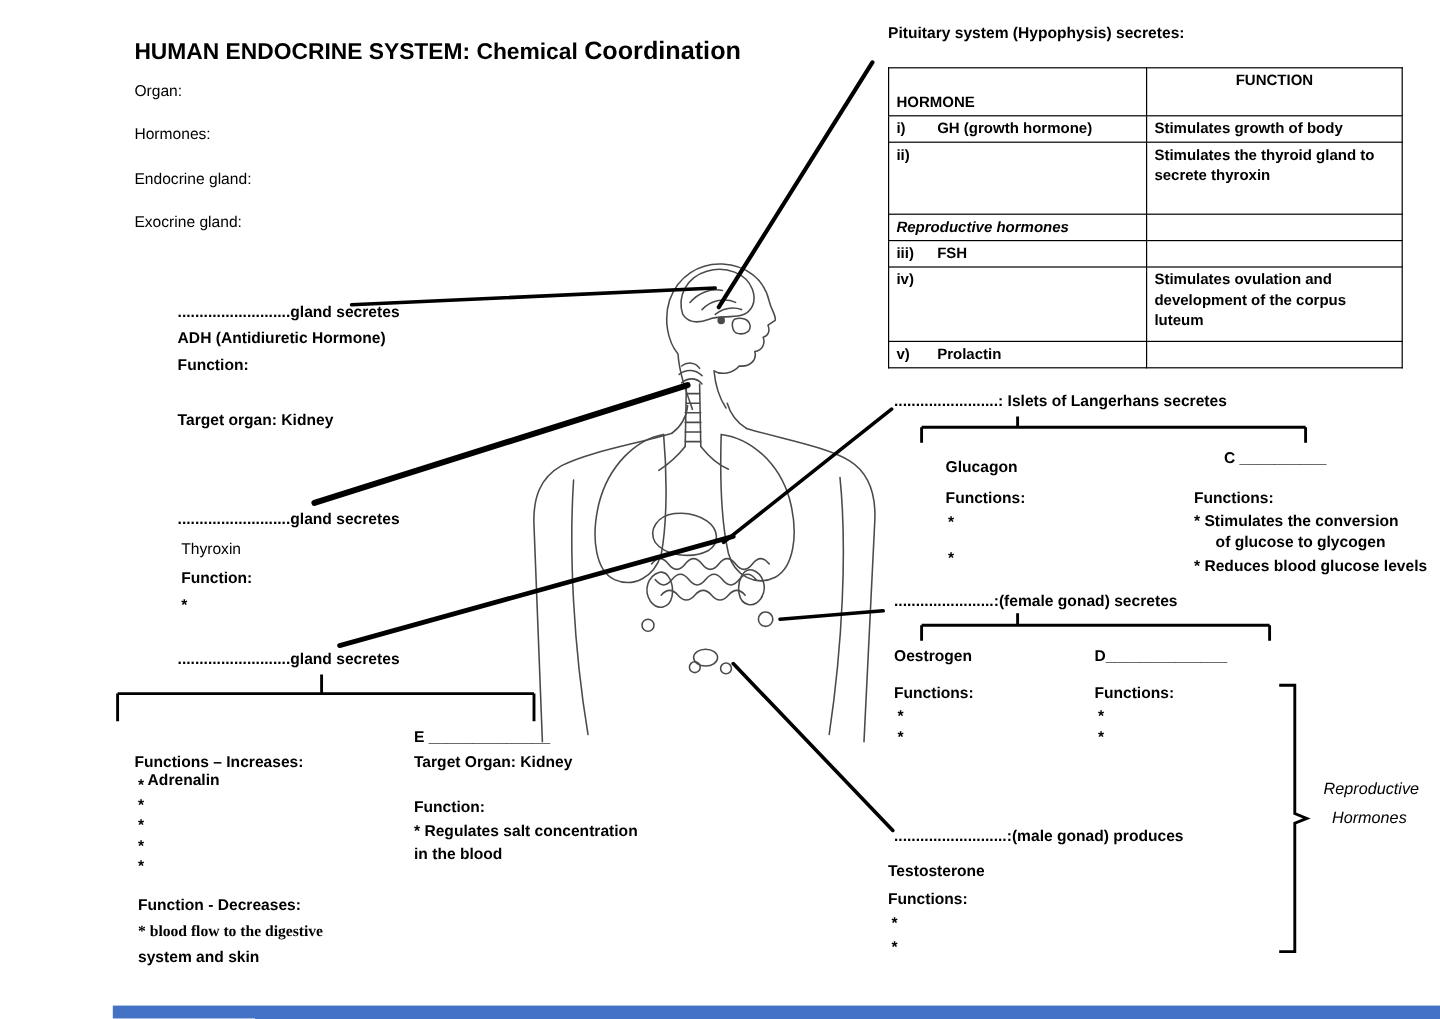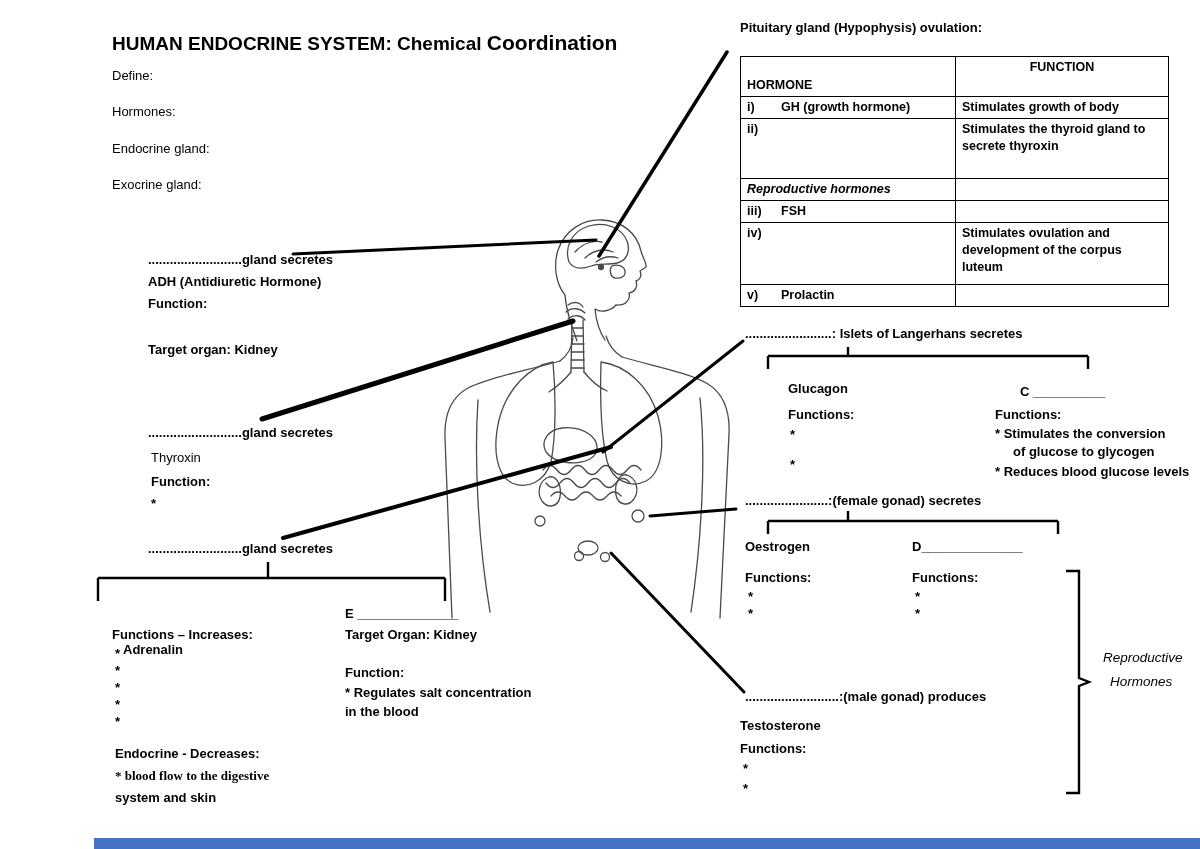--- a/index.html
+++ b/index.html
@@ -79,21 +79,21 @@
       <path d="M 848 347 L 848 356 M 768 356 L 1088 356 M 768 356 L 768 369 M 1088 356 L 1088 369"></path>
       <path d="M 848 511 L 848 521 M 768 521 L 1058 521 M 768 521 L 768 534 M 1058 521 L 1058 534"></path>
       <path d="M 1066 571 L 1079 571 L 1079 678 L 1089 682 L 1079 686 L 1079 793 L 1066 793"></path>
     </g>
   </svg>
 
   <div class="title">
     <span class="t1">HUMAN ENDOCRINE SYSTEM:  Chemical </span><span class="t2">Coordination</span>
   </div>
 
-  <div class="abs txt reg" style="left:112px; top:68px;">Define:</div>
+  <div class="abs txt reg" style="left:112px; top:68px;">Organ:</div>
   <div class="abs txt reg" style="left:112px; top:104px;">Hormones:</div>
   <div class="abs txt reg" style="left:112px; top:141px;">Endocrine gland:</div>
   <div class="abs txt reg" style="left:112px; top:177px;">Exocrine gland:</div>
 
   <div class="abs txt" style="left:148px; top:252px;"><span>..........................</span><span>gland secretes</span></div>
   <div class="abs txt" style="left:148px; top:274px;">ADH (Antidiuretic Hormone)</div>
   <div class="abs txt" style="left:148px; top:296px;">Function:</div>
   <div class="abs txt" style="left:148px; top:342px;">Target organ: Kidney</div>
 
   <div class="abs txt" style="left:148px; top:425px;"><span>..........................</span><span>gland secretes</span></div>
@@ -103,31 +103,31 @@
 
   <div class="abs txt" style="left:148px; top:541px;"><span>..........................</span><span>gland secretes</span></div>
 
   <div class="abs txt" style="left:112px; top:642px;margin-left:11px;">Adrenalin</div>
   <div class="abs txt" style="left:112px; top:627px;">Functions – Increases:</div>
   <div class="abs txt" style="left:115px; top:646px;">*</div>
   <div class="abs txt" style="left:115px; top:663px;">*</div>
   <div class="abs txt" style="left:115px; top:680px;">*</div>
   <div class="abs txt" style="left:115px; top:697px;">*</div>
   <div class="abs txt" style="left:115px; top:714px;">*</div>
-  <div class="abs txt" style="left:115px; top:746px;">Endocrine - Decreases:</div>
+  <div class="abs txt" style="left:115px; top:746px;">Function - Decreases:</div>
   <div class="abs txt" style="left:115px; top:768px;font-family:Liberation Serif, serif;">* blood flow to the digestive</div>
   <div class="abs txt" style="left:115px; top:790px;">system and skin</div>
 
   <div class="abs txt" style="left:345px; top:606px;">E ______________</div>
   <div class="abs txt" style="left:345px; top:627px;">Target Organ: Kidney</div>
   <div class="abs txt" style="left:345px; top:665px;">Function:</div>
   <div class="abs txt" style="left:345px; top:685px;">* Regulates salt concentration</div>
   <div class="abs txt" style="left:345px; top:704px;">in the blood</div>
 
-  <div class="pit-caption">Pituitary gland (Hypophysis) ovulation:</div>
+  <div class="pit-caption">Pituitary system (Hypophysis) secretes:</div>
   <table class="pit">
     <tbody>
         <tr class="hdr">
       <td class="cH">HORMONE</td>
       <td class="cF">FUNCTION</td>
     </tr>
     <tr style="height:22px;">
       <td class="cH"><span class="num">i)</span><span>GH (growth hormone)</span></td>
       <td class="cF">Stimulates growth of body</td>
     </tr>
@@ -154,21 +154,21 @@
   </tbody>
     </table>
 
   <div class="abs txt" style="left:745px; top:326px;"><span>........................</span><span>: Islets of Langerhans secretes</span></div>
 
   <div class="abs txt" style="left:788px; top:381px;">Glucagon</div>
   <div class="abs txt" style="left:788px; top:407px;">Functions:</div>
   <div class="abs txt" style="left:790px; top:427px;">*</div>
   <div class="abs txt" style="left:790px; top:457px;">*</div>
 
-  <div class="abs txt" style="left:1020px; top:384px;">C __________</div>
+  <div class="abs txt" style="left:1020px; top:374px;">C __________</div>
   <div class="abs txt" style="left:995px; top:407px;">Functions:</div>
   <div class="abs txt" style="left:995px; top:426px;">*  Stimulates the conversion</div>
   <div class="abs txt" style="left:1013px; top:444px;">of glucose to glycogen</div>
   <div class="abs txt" style="left:995px; top:464px;">*   Reduces blood glucose levels</div>
 
   <div class="abs txt" style="left:745px; top:493px;"><span>.......................</span><span>:(female gonad) secretes</span></div>
 
   <div class="abs txt" style="left:745px; top:539px;">Oestrogen</div>
   <div class="abs txt" style="left:745px; top:570px;">Functions:</div>
   <div class="abs txt" style="left:748px; top:589px;">*</div>

